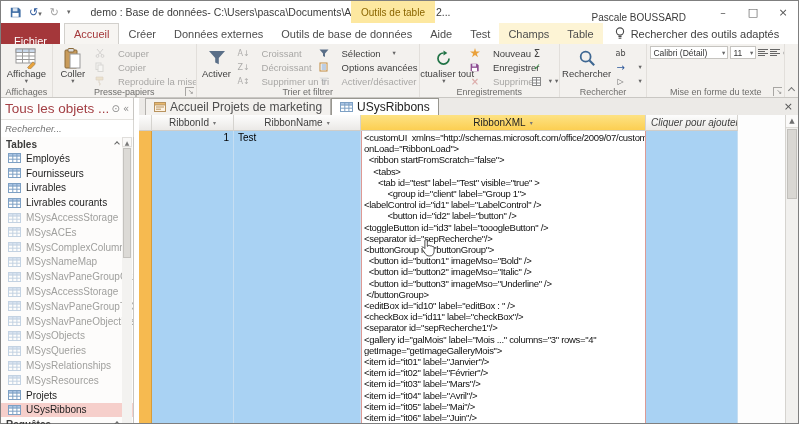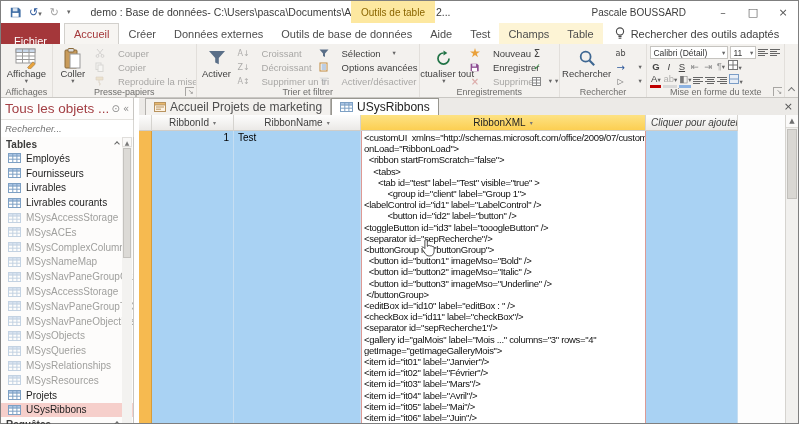--- a/index.html
+++ b/index.html
@@ -7,21 +7,21 @@
 .app{position:relative;width:799px;height:424px;border:1px solid #7f7f7f;background:#fff}
 
 
 .titlebar{position:absolute;left:0;top:0;right:0;height:22px;background:#fff;display:flex;align-items:center;font-size:10.5px;color:#4a4a4a}
 .qat{display:flex;align-items:center;gap:8px;padding:0 6px 0 9px}
 .qat .qbtn{font-family:"DejaVu Sans",sans-serif;font-size:11px;color:#2b579a;line-height:1}
 .qat .qbtn.gray{color:#a2a2a2}
 .qat .qdd{font-size:7px;color:#666}
 .win-title{margin-left:14px;white-space:nowrap;color:#3c3c3c}
 .ctx-tool{position:absolute;left:350px;top:0;width:84px;height:22px;background:#fde8a0;color:#8a6500;display:flex;align-items:center;justify-content:center;font-size:10px}
-.tb-right{position:absolute;right:0;top:0;height:22px;display:flex;align-items:center}
+.tb-right{position:absolute;right:0;top:0;height:22px;display:flex;align-items:flex-end}
 .user-name{font-size:10px;color:#3c3c3c;margin-right:22px}
 .winctl{display:flex;height:22px}
 .winctl span{width:30px;display:flex;align-items:center;justify-content:center;font-size:11px;color:#555;font-family:"DejaVu Sans",sans-serif}
 
 
 .tabrow{position:absolute;left:0;top:22px;right:0;height:21px;background:#fff;display:flex;align-items:stretch;font-size:11px;color:#4d4d4d}
 .tab-file{background:#a4373a;color:#fff;padding:18px 13px;display:flex;align-items:center;margin-right:4px}
 .tab{padding:0 9px;display:flex;align-items:center;white-space:nowrap}
 .tab.st-active{background:#f7f5f2;border:1px solid #d2d0cc;border-bottom:none;color:#a4373a}
 .tab.st-contextual{background:#fdf4d5}
@@ -40,21 +40,21 @@
 .ddi{font-size:6.5px;color:#666;font-family:"DejaVu Sans",sans-serif}
 .ddi::after{content:"▾"}
 .scol{display:flex;flex-direction:column;justify-content:flex-start;margin-left:4px}
 .sbtn{display:flex;align-items:center;gap:12px;height:14px;font-size:9.5px;color:#3f3f3f;white-space:nowrap}
 .sbtn.dis{color:#a8a7a5}
 .sbtn.dis svg,.sbtn.dis .sico{opacity:.5}
 .sico{width:12px;display:inline-flex;justify-content:center;font-family:"DejaVu Sans",sans-serif;font-size:9px;color:#5a7aa5;flex:none}
 .sico.txt{font-size:8px;color:#666}
 .iconcol .sbtn{justify-content:flex-start}
 
-.fmtrows{display:flex;flex-direction:column;gap:1px;width:100%}
+.fmtrows{display:flex;flex-direction:row;gap:1px;width:100%}
 .frow{display:flex;align-items:center;gap:2px;height:13px}
 .combo{display:flex;align-items:center;justify-content:space-between;border:1px solid #c6c4c0;background:#fff;height:13px;font-size:8.5px;color:#333;padding:0 2px;white-space:nowrap;overflow:hidden}
 .fname{width:78px}
 .fsize{width:26px}
 .fbtn{min-width:11px;text-align:center;font-size:9.5px;color:#444;line-height:10px}
 .fbtn.b{font-weight:bold}
 .fbtn.i{font-style:italic}
 .fbtn.u{text-decoration:underline}
 .fbtn.fc{border-bottom:3px solid #c00000}
 .fbtn.hl{border-bottom:3px solid #d8d8d8;color:#b0afad}

